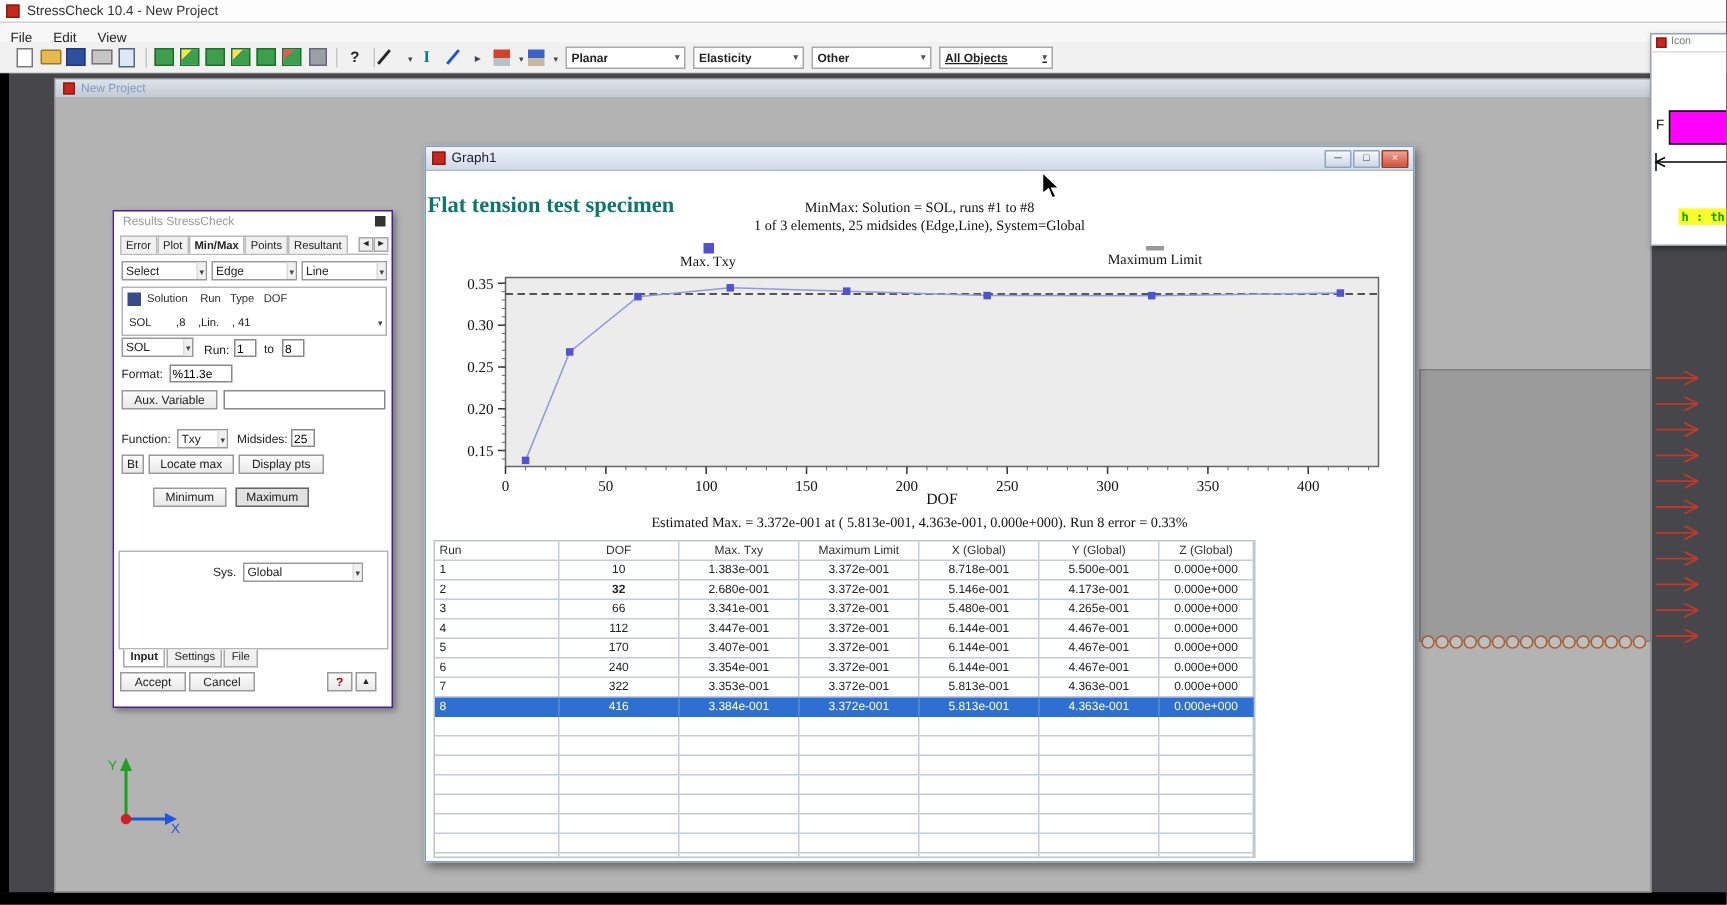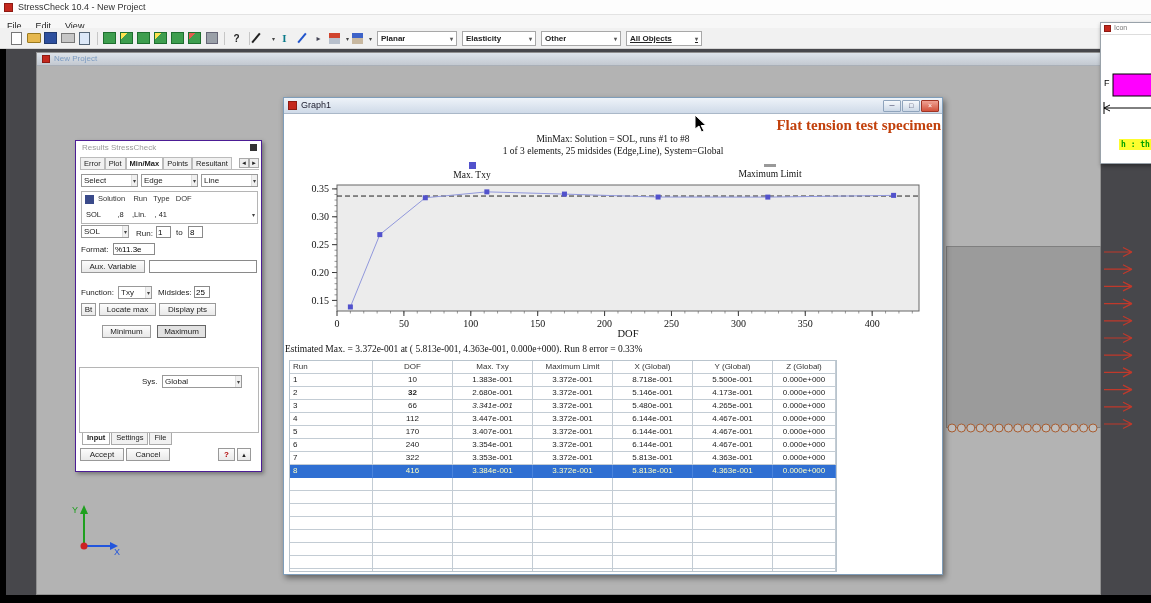--- a/index.html
+++ b/index.html
@@ -70,27 +70,27 @@
 #helpbtn{color:#b00000;font-weight:bold}
 
 #graphwin{left:283px;top:97px;width:660px;height:478px;background:#fff;border:1px solid #7f9db9;box-shadow:2px 3px 6px rgba(0,0,0,.45)}
 #gwtitle{position:absolute;left:0;top:0;width:100%;height:16px;background:linear-gradient(#eef3f9,#cfdae8);border-bottom:1px solid #aab8c8}
 #gwicon{position:absolute;left:4px;top:3px;width:9px;height:9px;background:#c4281e;border:1px solid #8e1a12}
 #gwlabel{position:absolute;left:17px;top:2px;font-size:9px;color:#223}
 .wbtns{position:absolute;right:3px;top:2px;display:flex}
 .wbtn{width:18px;height:12px;border:1px solid #8fa4bc;background:linear-gradient(#f6f9fc,#ccd8e6);font-size:7px;text-align:center;line-height:10px;color:#335;margin-left:1px;border-radius:1px}
 .wbtn.close{background:linear-gradient(#f0a294,#d2523c);border-color:#a03424;color:#fff}
 #gcontent{position:absolute;left:1px;top:16px;right:1px;bottom:1px;background:#fff;overflow:hidden}
-.gtitle{position:absolute;top:3px;width:100%;text-align:right;font:bold 15px "Liberation Serif",serif;color:#c2410c}
+.gtitle{position:absolute;top:15px;width:100%;text-align:left;font:bold 15px "Liberation Serif",serif;color:#0f766e}
 .gsub{position:absolute;width:100%;text-align:center;font:9.5px "Liberation Serif",serif;color:#111}
 .gleg{position:absolute;text-align:center;font:9.5px "Liberation Serif",serif;color:#111}
 .lmark1{width:7px;height:7px;background:#5252cc;margin:0 auto 1px}
 .lmark2{width:12px;height:3px;background:#999;margin:2px auto 2px}
 #doflabel{position:absolute;left:52px;top:214px;width:582px;text-align:center;font:10.5px "Liberation Serif",serif;color:#111}
-#estimate{position:absolute;left:0;top:230px;width:100%;font:9.5px "Liberation Serif",serif;color:#111}
+#estimate{position:absolute;left:0;top:230px;width:100%;text-align:center;font:9.5px "Liberation Serif",serif;color:#111}
 #gtable{position:absolute;left:4px;top:246px;width:548px;height:212px;overflow:hidden;border:1px solid #b9c4cd;background:#fff}
 .trow{display:flex;height:13px}
 .tcell{flex:0 0 auto;border-right:1px solid #c3ccd4;border-bottom:1px solid #c3ccd4;font-size:8px;line-height:12px;text-align:center;overflow:hidden;color:#222;white-space:nowrap}
 .trow .tcell:first-child{text-align:left;padding-left:3px}
 .trow.thead .tcell{color:#333}
 .trow.sel .tcell{background:#2f6fd2;color:#ffffc0;border-bottom-color:#2f6fd2;border-right-color:#4a84dd}
 
 #iconwin{left:1100px;top:22px;width:60px;height:142px;background:#fff;border:1px solid #99a2aa;box-shadow:1px 2px 4px rgba(0,0,0,.4)}
 #iwtitle{position:absolute;left:0;top:0;width:100%;height:12px;border-bottom:1px solid #ddd}
 #iwicon{position:absolute;left:3px;top:2px;width:7px;height:7px;background:#c4281e;border:1px solid #8e1a12}
@@ -439,21 +439,21 @@
             <div class="tcell" style="width: 80px; font-weight: bold;">32</div>
             <div class="tcell" style="width: 80px;">2.680e-001</div>
             <div class="tcell" style="width: 80px;">3.372e-001</div>
             <div class="tcell" style="width: 80px;">5.146e-001</div>
             <div class="tcell" style="width: 80px;">4.173e-001</div>
             <div class="tcell" style="width: 63px;">0.000e+000</div>
           </div>
           <div class="trow">
             <div class="tcell" style="width: 83px;">3</div>
             <div class="tcell" style="width: 80px;">66</div>
-            <div class="tcell" style="width: 80px; font-style: italic;">3.341e-001</div>
+            <div class="tcell" style="width: 80px;">3.341e-001</div>
             <div class="tcell" style="width: 80px;">3.372e-001</div>
             <div class="tcell" style="width: 80px;">5.480e-001</div>
             <div class="tcell" style="width: 80px;">4.265e-001</div>
             <div class="tcell" style="width: 63px;">0.000e+000</div>
           </div>
           <div class="trow">
             <div class="tcell" style="width: 83px;">4</div>
             <div class="tcell" style="width: 80px;">112</div>
             <div class="tcell" style="width: 80px;">3.447e-001</div>
             <div class="tcell" style="width: 80px;">3.372e-001</div>

